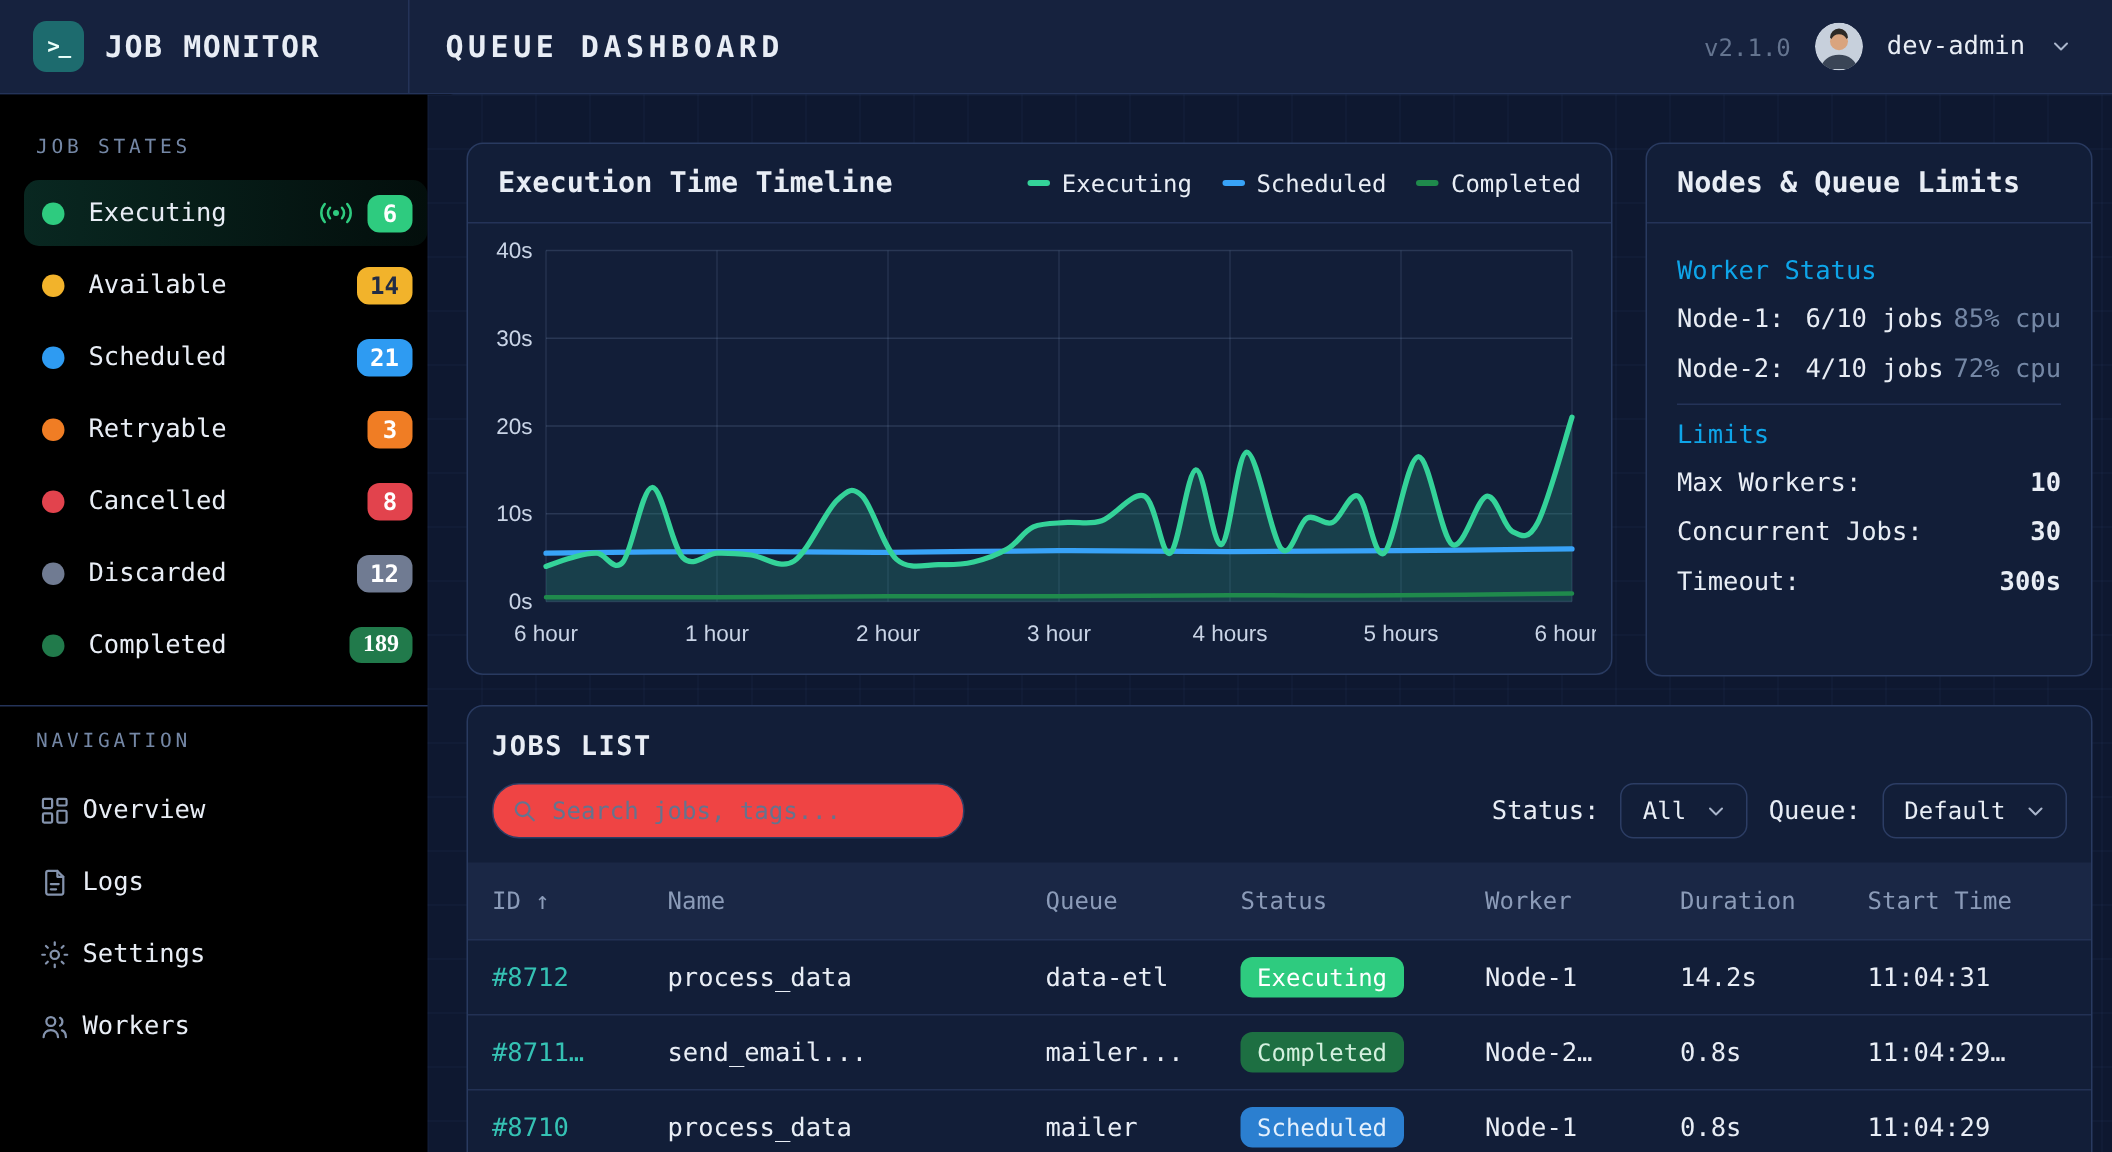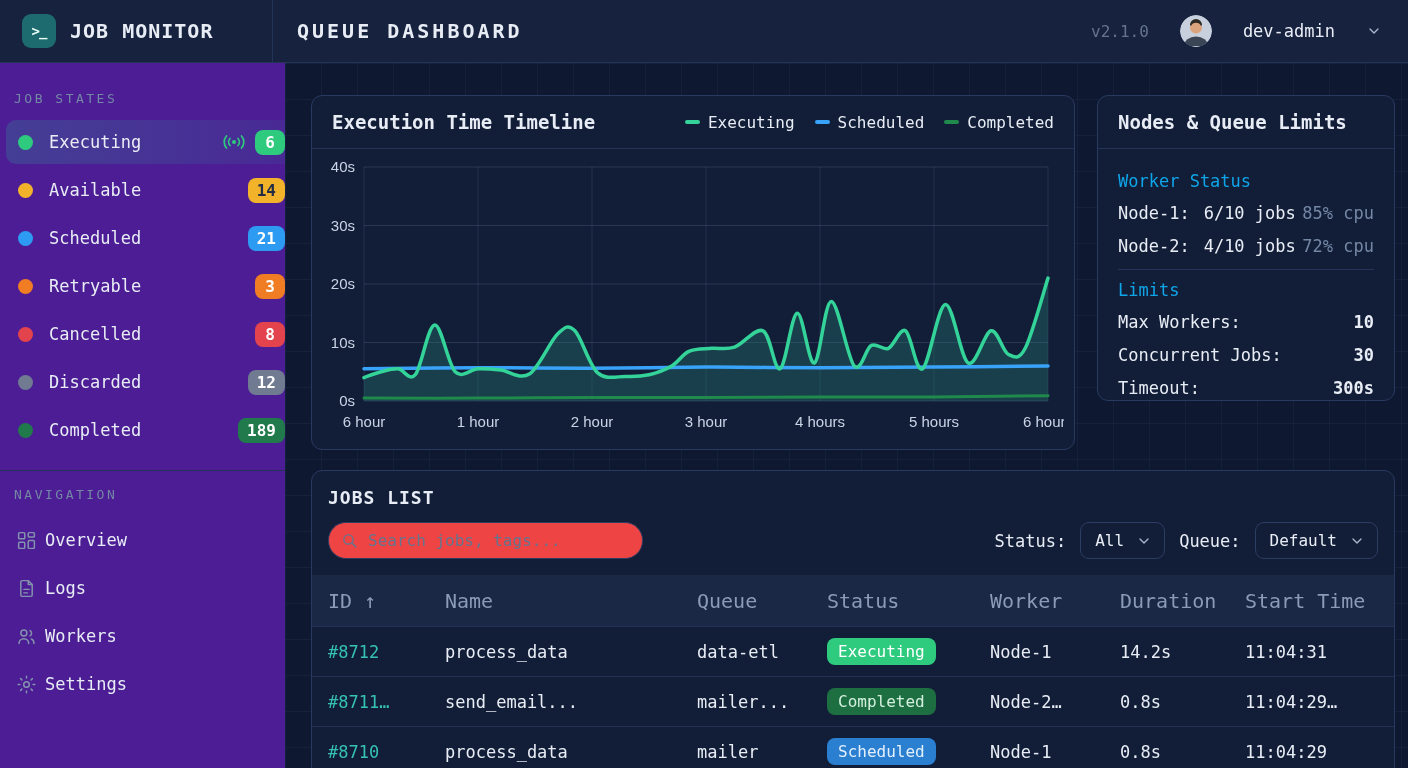--- a/index.html
+++ b/index.html
@@ -20,30 +20,30 @@
     width:273px; height:100%; display:flex; align-items:center; gap:14px;
     padding-left:22px; border-right:1px solid #243358; flex:0 0 auto;
   }
   .logo-box {
     width:34px; height:34px; border-radius:9px; background:#1d6b6e;
     display:flex; align-items:center; justify-content:center;
     color:#eafffa; font-weight:bold; font-size:14px; letter-spacing:-1px;
   }
   .brand-title { font-size:20px; font-weight:bold; letter-spacing:1px; }
   .page-title { font-size:20px; font-weight:600; letter-spacing:3px; margin-left:24px; }
-  .header-right { margin-left:auto; display:flex; align-items:center; gap:31px; padding-right:26px; }
+  .header-right { margin-left:auto; display:flex; align-items:center; gap:16px; padding-right:26px; }
   .version { color:#64748f; font-size:16px; }
   .avatar { width:32px; height:32px; border-radius:50%; overflow:hidden; flex:0 0 auto; }
   .username { font-size:17px; }
   .chev { width:16px; height:16px; stroke:#aab6cc; fill:none; stroke-width:2; stroke-linecap:round; stroke-linejoin:round; }
 
   
   .sidebar {
     position:absolute; top:63px; left:0; width:302px; height:705px;
-    background:#4c1d95; border-right:1px solid #243358; padding:20px 6px;
+    background:#000000; border-right:1px solid #243358; padding:20px 16px;
   }
   .section-label { color:#7487a5; font-size:13px; letter-spacing:2.5px; margin:8px 0 14px 8px; }
   .state-item {
     display:flex; align-items:center; height:44px; padding:0 10px 0 12px;
     border-radius:10px; margin-bottom:4px; cursor:pointer;
   }
   .state-item.active { background:linear-gradient(90deg, rgba(40,180,150,0.22), rgba(40,180,150,0.08)); }
   .dot { width:15px; height:15px; border-radius:50%; margin-right:16px; flex:0 0 auto; }
   .state-label { font-size:17px; }
   .state-right { margin-left:auto; display:flex; align-items:center; gap:8px; }
@@ -76,21 +76,21 @@
   .card-title { font-size:19px; font-weight:600; }
 
   
   #chart-card { left:26px; top:32px; width:764px; height:355px; }
   .legend { display:flex; gap:20px; }
   .legend-item { display:flex; align-items:center; gap:8px; font-size:16px; }
   .legend-dash { width:15px; height:4px; border-radius:2px; }
   .chart-body { padding:4px 8px 0 4px; }
 
   
-  #nodes-card { left:812px; top:32px; width:298px; height:306px; }
+  #nodes-card { left:812px; top:32px; width:298px; height:356px; }
   #nodes-card .card-body { padding:14px 20px; }
   .muted-label { color:#0ea5e9; font-size:17px; margin:8px 0 12px 0; }
   .worker-row { display:flex; align-items:baseline; font-size:17px; margin-bottom:13px; }
   .worker-jobs { margin-left:14px; }
   .worker-cpu { margin-left:auto; color:#7487a5; }
   .limit-row { display:flex; font-size:17px; margin-bottom:13px; }
   .limit-value { margin-left:auto; font-weight:600; }
   .inner-divider { border:none; border-top:1px solid #243358; margin:4px 0 10px 0; }
 
   
@@ -113,21 +113,21 @@
   .select-box {
     display:flex; align-items:center; gap:12px; border:1px solid #2c3d64; border-radius:9px;
     background:#121e38; height:37px; padding:0 12px 0 14px; font-size:16px; cursor:pointer;
   }
   .table { font-size:17px; }
   .t-row {
     display:grid; grid-template-columns:117px 252px 130px 163px 130px 125px 1fr;
     align-items:center; padding:0 16px; height:50px;
   }
   .t-head {
-    background:#1a2745; color:#8b9bb8; height:51px; font-size:20px;
+    background:#1a2745; color:#8b9bb8; height:51px; font-size:16px;
   }
   .t-body .t-row { border-top:1px solid #223154; }
   .cell-id { color:#35c2b4; }
   .status-badge {
     display:inline-block; padding:4px 11px; border-radius:8px; font-size:16px; justify-self:start;
   }
   .badge-exec { background:#2ecb7f; color:#ffffff; }
   .badge-done { background:#1d6f42; color:#d3f0de; }
   .badge-sched { background:#2b7fd0; color:#e3f0fd; }
 
@@ -210,21 +210,21 @@
         <span class="dot" style="background: rgb(112, 123, 146);"></span>
         <span class="state-label">Discarded</span>
         <span class="state-right">
           <span class="count-badge" style="background: rgb(112, 123, 146); color: rgb(255, 255, 255);">12</span>
         </span>
       </div>
       <div class="state-item">
         <span class="dot" style="background: rgb(33, 122, 75);"></span>
         <span class="state-label">Completed</span>
         <span class="state-right">
-          <span class="count-badge" style="background: rgb(33, 122, 75); color: rgb(255, 255, 255);">189</span>
+          <span class="count-badge" style="background: rgb(33, 122, 75); color: rgb(255, 255, 255); font-family: Liberation Serif, serif;">189</span>
         </span>
       </div>
     </div>
   <hr class="side-divider">
   <div class="section-label">NAVIGATION</div>
   <div id="nav-list">
       <div class="nav-item">
         <svg viewBox="0 0 24 24">
           <rect x="3" y="3" width="7" height="7" rx="1"></rect>
           <rect x="14" y="3" width="7" height="5" rx="1"></rect>
@@ -237,33 +237,33 @@
         <svg viewBox="0 0 24 24">
           <path d="M14 3H7a1.5 1.5 0 0 0-1.5 1.5v15A1.5 1.5 0 0 0 7 21h10a1.5 1.5 0 0 0 1.5-1.5V7.5Z"></path>
           <path d="M14 3v4.5h4.5"></path>
           <line x1="9" y1="13" x2="15" y2="13"></line>
           <line x1="9" y1="17" x2="13" y2="17"></line>
         </svg>
         <span class="nav-label">Logs</span>
       </div>
       <div class="nav-item">
         <svg viewBox="0 0 24 24">
+          <circle cx="12" cy="12" r="3.2"></circle>
+          <path d="M12 4.5v-2M12 21.5v-2M19.5 12h2M2.5 12h2M17.3 6.7l1.4-1.4M5.3 18.7l1.4-1.4M17.3 17.3l1.4 1.4M5.3 5.3l1.4 1.4"></path>
+        </svg>
+        <span class="nav-label">Settings</span>
+      </div>
+      <div class="nav-item">
+        <svg viewBox="0 0 24 24">
           <circle cx="9" cy="8" r="3.4"></circle>
           <path d="M3.5 20c0-3.2 2.4-5.5 5.5-5.5s5.5 2.3 5.5 5.5"></path>
           <path d="M16 5.2a3.4 3.4 0 0 1 0 6"></path>
           <path d="M17.5 14.8c2 .7 3 2.6 3 5.2"></path>
         </svg>
         <span class="nav-label">Workers</span>
-      </div>
-      <div class="nav-item">
-        <svg viewBox="0 0 24 24">
-          <circle cx="12" cy="12" r="3.2"></circle>
-          <path d="M12 4.5v-2M12 21.5v-2M19.5 12h2M2.5 12h2M17.3 6.7l1.4-1.4M5.3 18.7l1.4-1.4M17.3 17.3l1.4 1.4M5.3 5.3l1.4 1.4"></path>
-        </svg>
-        <span class="nav-label">Settings</span>
       </div>
     </div>
 </div>
 
 <div class="main">
 
   <div class="card" id="chart-card">
     <div class="card-header">
       <div class="card-title">Execution Time Timeline</div>
       <div class="legend" id="chart-legend">

